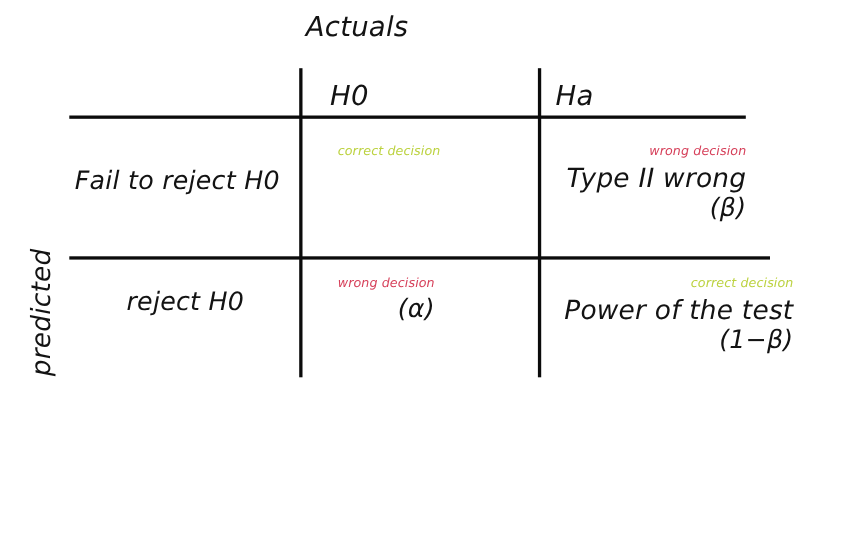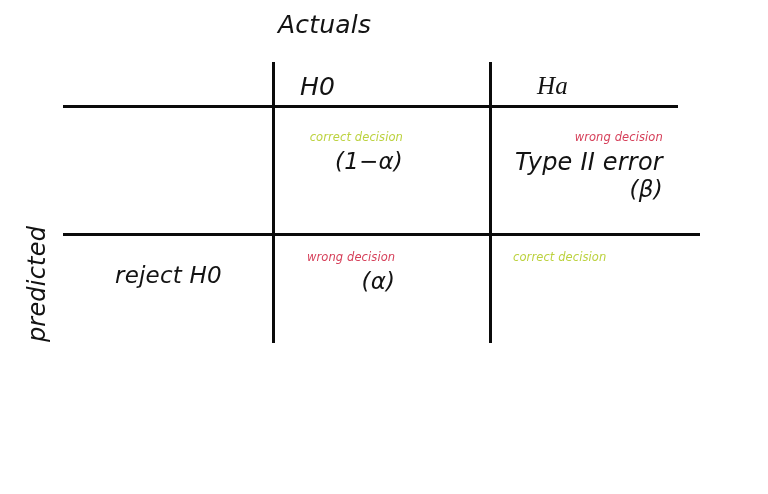--- a/index.html
+++ b/index.html
@@ -58,21 +58,21 @@
     transform: rotate(-90deg);
     transform-origin: 50% 50%;
   }
 
   .col-header {
     position: absolute;
     font-size: 25px;
     top: 72px;
   }
   #col-h0 { left: 300px; text-align: right; }
-  #col-ha { left: 537px; font-family: Liberation Serif, serif; }
+  #col-ha { left: 505px; }
 
   .row-header {
     position: absolute;
     font-size: 23px;
   }
   #row-fail { left: 68px; top: 152px; }
   #row-reject { left: 115px; top: 262px; }
 
   
   .cell {
@@ -136,40 +136,42 @@
   <div class="hand" id="predicted-title">predicted</div>
 
   <div class="vline" style="left:272px; top:62px; height:281px;"></div>
   <div class="vline" style="left:489px; top:62px; height:281px;"></div>
   <div class="hline" style="left:63px; top:105px; width:615px;"></div>
   <div class="hline" style="left:63px; top:233px; width:637px;"></div>
 
   <div class="hand col-header" id="col-h0">H0</div>
   <div class="hand col-header" id="col-ha">Ha</div>
 
+  <div class="hand row-header" id="row-fail">Fail to reject H0</div>
   <div class="hand row-header" id="row-reject">reject H0</div>
 
   <div class="cell" id="cell-tl">
     <span class="tag correct">correct decision</span>
-    <span class="hand cell-sub">(1−α)</span>
   </div>
 
   <div class="cell" id="cell-tr">
     <span class="tag wrong">wrong decision</span>
-    <span class="hand cell-main">Type II error</span>
+    <span class="hand cell-main">Type II wrong</span>
     <span class="hand cell-sub">(β)</span>
   </div>
 
   <div class="cell" id="cell-bl">
     <span class="tag wrong">wrong decision</span>
     <span class="hand cell-sub">(α)</span>
   </div>
 
   <div class="cell" id="cell-br">
     <span class="tag correct">correct decision</span>
+    <span class="hand cell-main">Power of the test</span>
+    <span class="hand cell-sub">(1−β)</span>
   </div>
 
   <div id="accuracy">
     
     
     
     
     
   </div>
 

